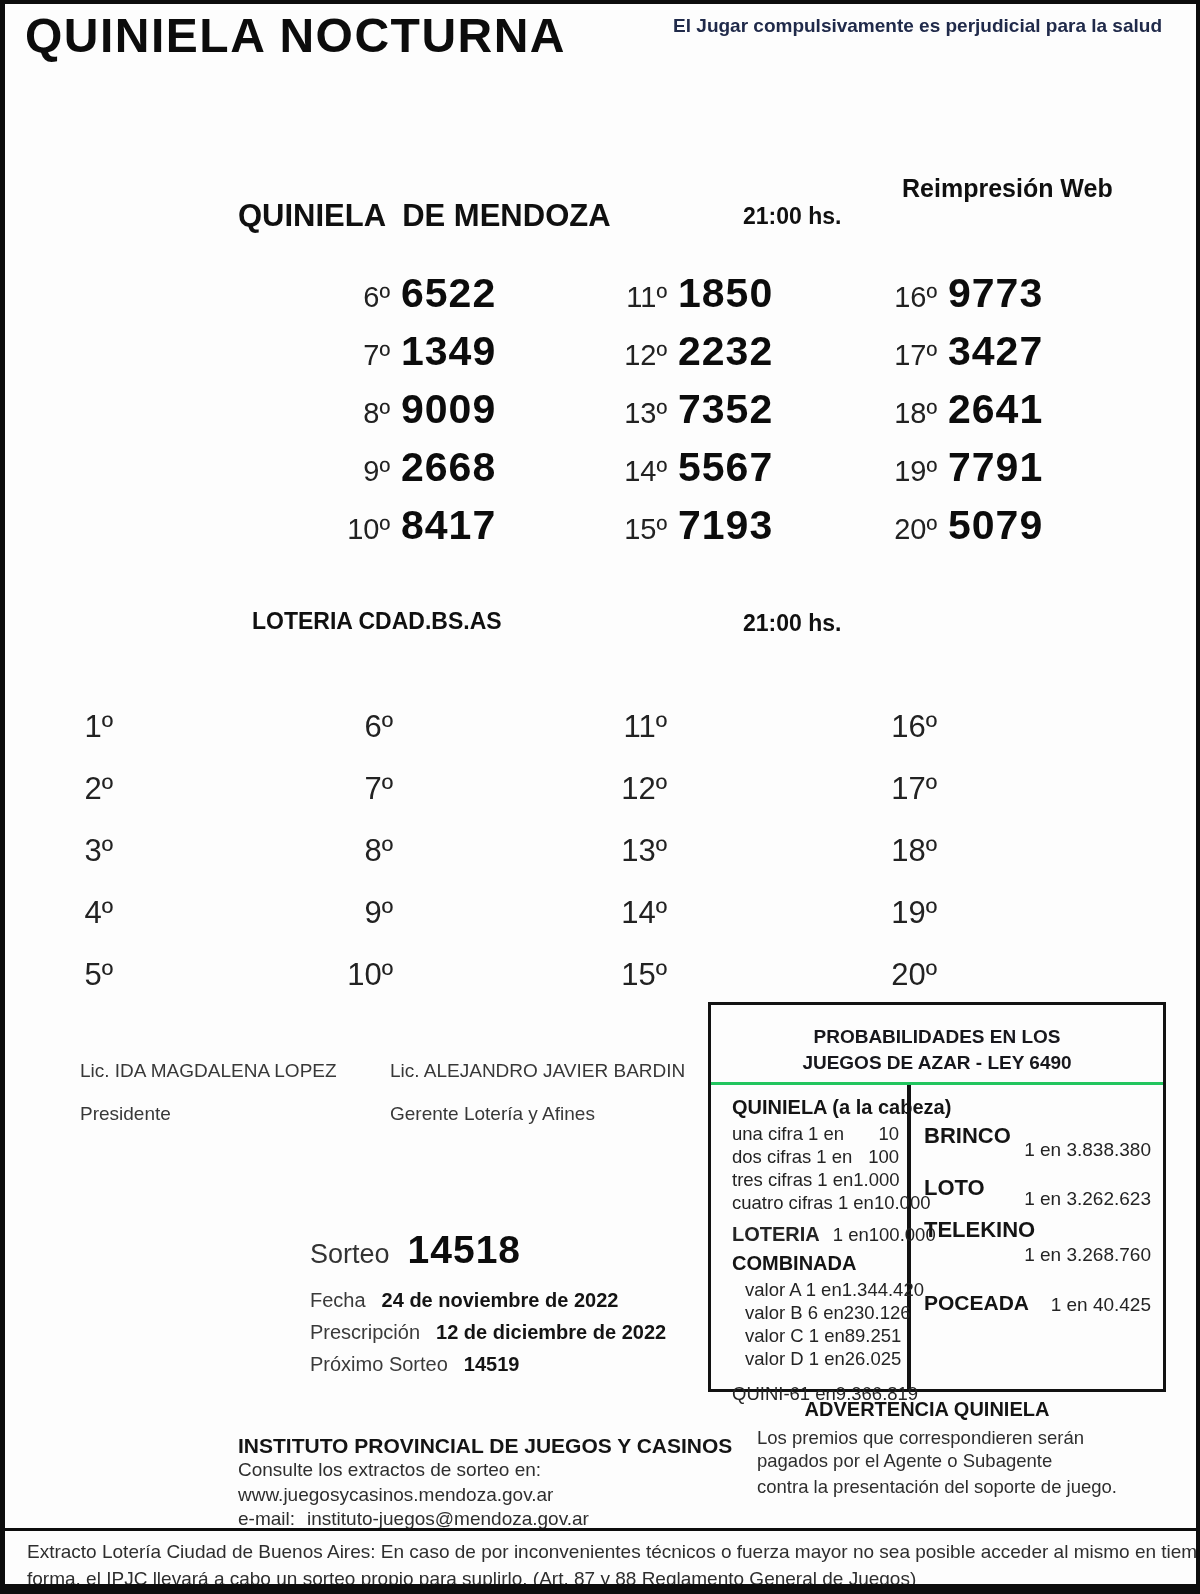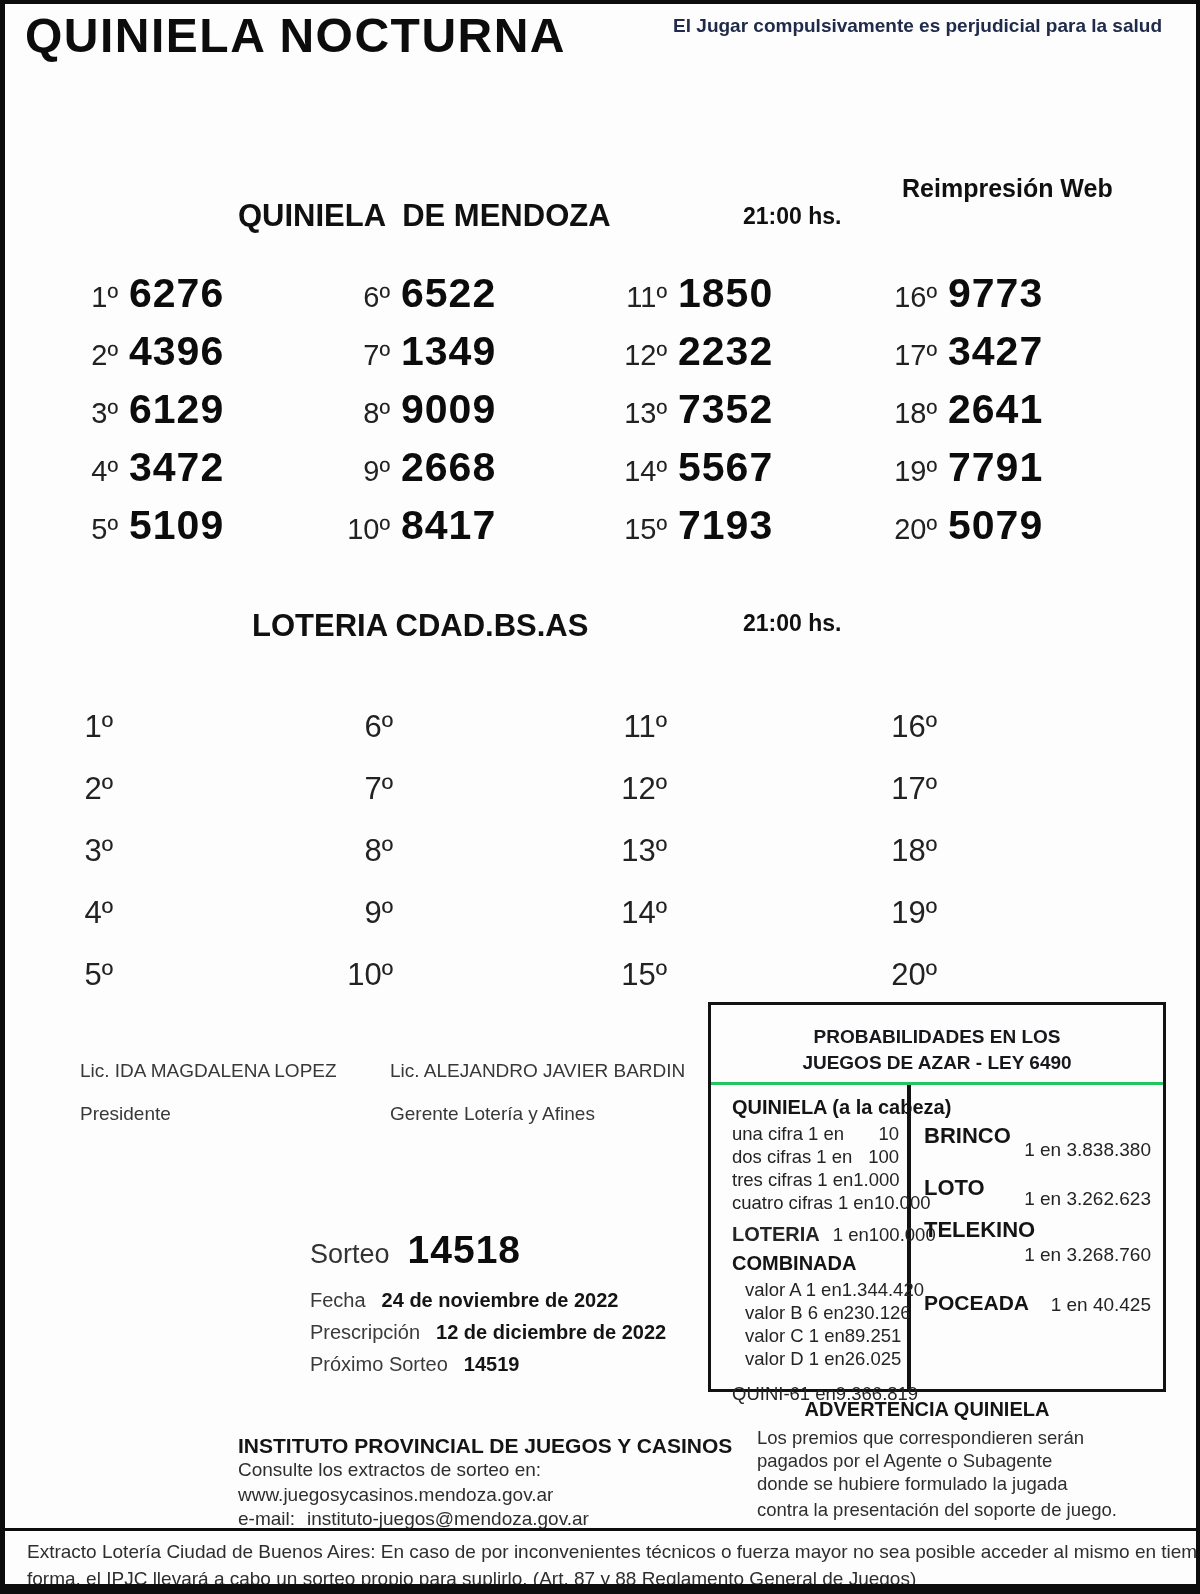--- a/index.html
+++ b/index.html
@@ -20,21 +20,21 @@
 
   .m-col { position:absolute; top:260px; }
   .m-col.c1 { left:55px;  } .m-col.c1 .m-pos { width:58px; }
   .m-col.c2 { left:315px; } .m-col.c2 .m-pos { width:70px; }
   .m-col.c3 { left:592px; } .m-col.c3 .m-pos { width:70px; }
   .m-col.c4 { left:860px; } .m-col.c4 .m-pos { width:72px; }
   .m-row { height:58px; line-height:58px; white-space:nowrap; }
   .m-pos { display:inline-block; text-align:right; font-size:29px; color:#222; }
   .m-num { font-size:41px; font-weight:bold; color:#0c0c0c; margin-left:11px; letter-spacing:1px; }
 
-  .bsas-title { left:247px; top:604px; font-size:31px; font-weight:bold; color:#101010; }
+  .bsas-title { left:247px; top:604px; font-size:23px; font-weight:bold; color:#101010; }
   .bsas-time  { left:738px; top:606px; font-size:23px; font-weight:bold; color:#101010; }
 
   .b-col { position:absolute; top:692px; }
   .b-col.c1 { left:40px;  } .b-col.c1 .b-pos { width:68px; }
   .b-col.c2 { left:315px; } .b-col.c2 .b-pos { width:73px; }
   .b-col.c3 { left:592px; } .b-col.c3 .b-pos { width:70px; }
   .b-col.c4 { left:860px; } .b-col.c4 .b-pos { width:72px; }
   .b-row { height:62px; line-height:62px; }
   .b-pos { display:inline-block; text-align:right; font-size:31px; color:#222; }
 
@@ -93,27 +93,20 @@
 
 <div class="page">
 
   <div class="abs main-title">QUINIELA NOCTURNA</div>
   <div class="abs health-warning">El Jugar compulsivamente es perjudicial para la salud</div>
 
   <div class="abs mendoza-title">QUINIELA  DE MENDOZA</div>
   <div class="abs mendoza-time">21:00 hs.</div>
   <div class="abs reprint">Reimpresión Web</div>
 
-  <div class="m-col c1">
-    <div class="m-row"><span class="m-pos">1º</span><span class="m-num">6276</span></div>
-    <div class="m-row"><span class="m-pos">2º</span><span class="m-num">4396</span></div>
-    <div class="m-row"><span class="m-pos">3º</span><span class="m-num">6129</span></div>
-    <div class="m-row"><span class="m-pos">4º</span><span class="m-num">3472</span></div>
-    <div class="m-row"><span class="m-pos">5º</span><span class="m-num">5109</span></div>
-  </div>
   <div class="m-col c2">
     <div class="m-row"><span class="m-pos">6º</span><span class="m-num">6522</span></div>
     <div class="m-row"><span class="m-pos">7º</span><span class="m-num">1349</span></div>
     <div class="m-row"><span class="m-pos">8º</span><span class="m-num">9009</span></div>
     <div class="m-row"><span class="m-pos">9º</span><span class="m-num">2668</span></div>
     <div class="m-row"><span class="m-pos">10º</span><span class="m-num">8417</span></div>
   </div>
   <div class="m-col c3">
     <div class="m-row"><span class="m-pos">11º</span><span class="m-num">1850</span></div>
     <div class="m-row"><span class="m-pos">12º</span><span class="m-num">2232</span></div>
@@ -255,21 +248,20 @@
           <span class="gval">1 en 40.425</span>
         </div>
       </div>
     </div>
   </div>
 
   <div class="abs advert">
     <div class="advert-title">ADVERTENCIA QUINIELA</div>
     <div class="advert-line first">Los premios que correspondieren serán</div>
     <div class="advert-line">pagados por el Agente o Subagente</div>
-    <div class="advert-line">donde se hubiere formulado la jugada</div>
     <div class="advert-line last">contra la presentación del soporte de juego.</div>
   </div>
 
   <div class="abs instituto">
     <div class="inst-title">INSTITUTO PROVINCIAL DE JUEGOS Y CASINOS</div>
     <div class="inst-line">Consulte los extractos de sorteo en:</div>
     <div class="inst-line">www.juegosycasinos.mendoza.gov.ar</div>
     <div class="inst-line">
       <span class="lbl">e-mail:</span><span>instituto-juegos@mendoza.gov.ar</span>
     </div>

